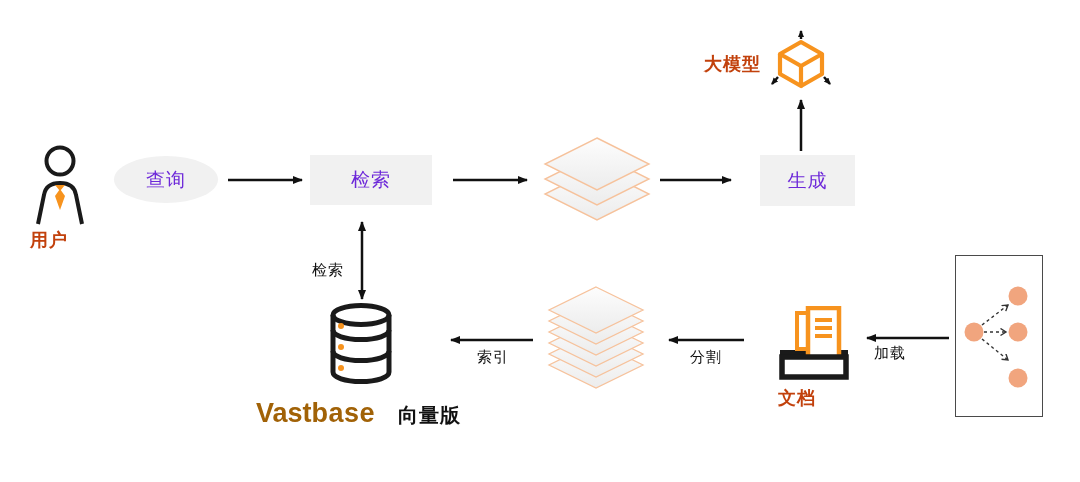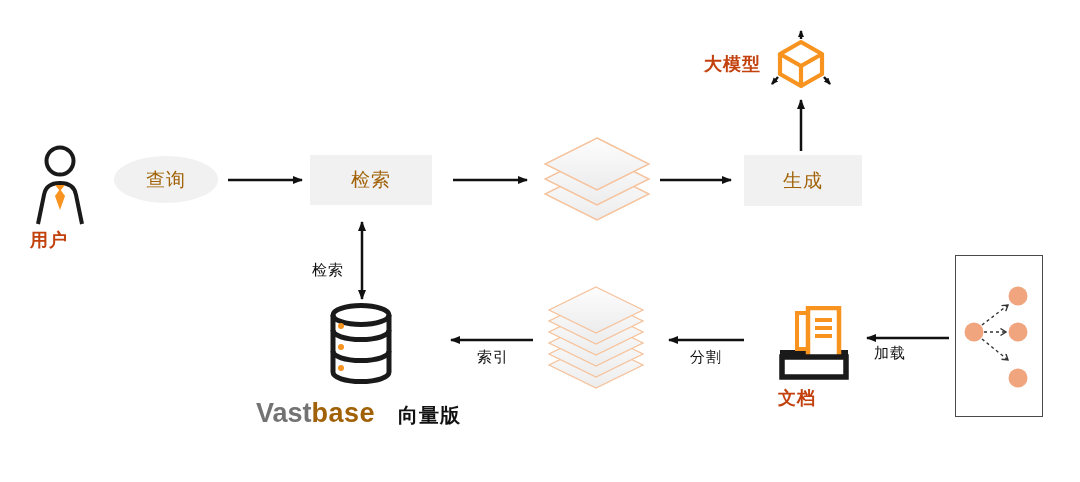--- a/index.html
+++ b/index.html
@@ -3,30 +3,30 @@
 <meta charset="utf-8">
 <style>
   html,body{margin:0;padding:0;background:#ffffff;}
   .canvas{
     position:relative;width:1080px;height:482px;background:#ffffff;
     font-family:"Liberation Sans",sans-serif;overflow:hidden;color:#111;
   }
   .abs{position:absolute;}
   .gbox{
     background:#F1F1F1;display:flex;align-items:center;justify-content:center;
-    font-size:19px;color:#a16207;letter-spacing:1px;
+    font-size:19px;color:#6d28d9;letter-spacing:1px;
   }
   .ellipse{border-radius:50%;}
   .node-label{
     position:absolute;font-weight:bold;font-size:18px;color:#c2410c;
     text-align:left;letter-spacing:1px;white-space:nowrap;
   }
   .edge-label{position:absolute;font-size:15px;color:#111;letter-spacing:1px;white-space:nowrap;}
   .brand{position:absolute;font-weight:bold;font-size:27px;white-space:nowrap;}
-  .brand .vast{color:#737373;}
+  .brand .vast{color:#a16207;}
   .brand .base{color:#a16207;letter-spacing:0.5px;}
   .brand .edition{font-size:20px;margin-left:23px;color:#111;letter-spacing:1px;}
   .node-box{
     background:#ffffff;border:1.6px solid #4a4a4a;box-sizing:border-box;
   }
   svg{display:block;}
   .connectors{position:absolute;left:0;top:0;}
 </style>
 </head>
 <body>
@@ -75,21 +75,21 @@
         <stop offset="1" stop-color="#ECECEC"></stop>
       </linearGradient>
     </defs>
     <g fill="url(#lg1)" stroke="#F6C29C" stroke-width="1.4">
       <polygon points="56,31 108,57 56,83 4,57"></polygon>
       <polygon points="56,16 108,42 56,68 4,42"></polygon>
       <polygon points="56,1 108,27 56,53 4,27"></polygon>
     </g>
   </svg>
 
-  <div class="abs gbox" style="left:744px;top:155px;width:118px;height:51px;">
+  <div class="abs gbox" style="left:760px;top:155px;width:95px;height:51px;">
     <span>生成</span>
   </div>
 
   <svg class="abs" style="left:767px;top:28px;" width="68" height="68" viewBox="0 0 68 68">
     <defs>
       <marker id="mC" markerUnits="userSpaceOnUse" markerWidth="9" markerHeight="8" refX="6" refY="3" orient="auto">
         <path d="M0 0 L7 3 L0 6 Z" fill="#111"></path>
       </marker>
     </defs>
     <line x1="34" y1="11" x2="34" y2="3" stroke="#111" stroke-width="2.4" marker-end="url(#mC)"></line>

